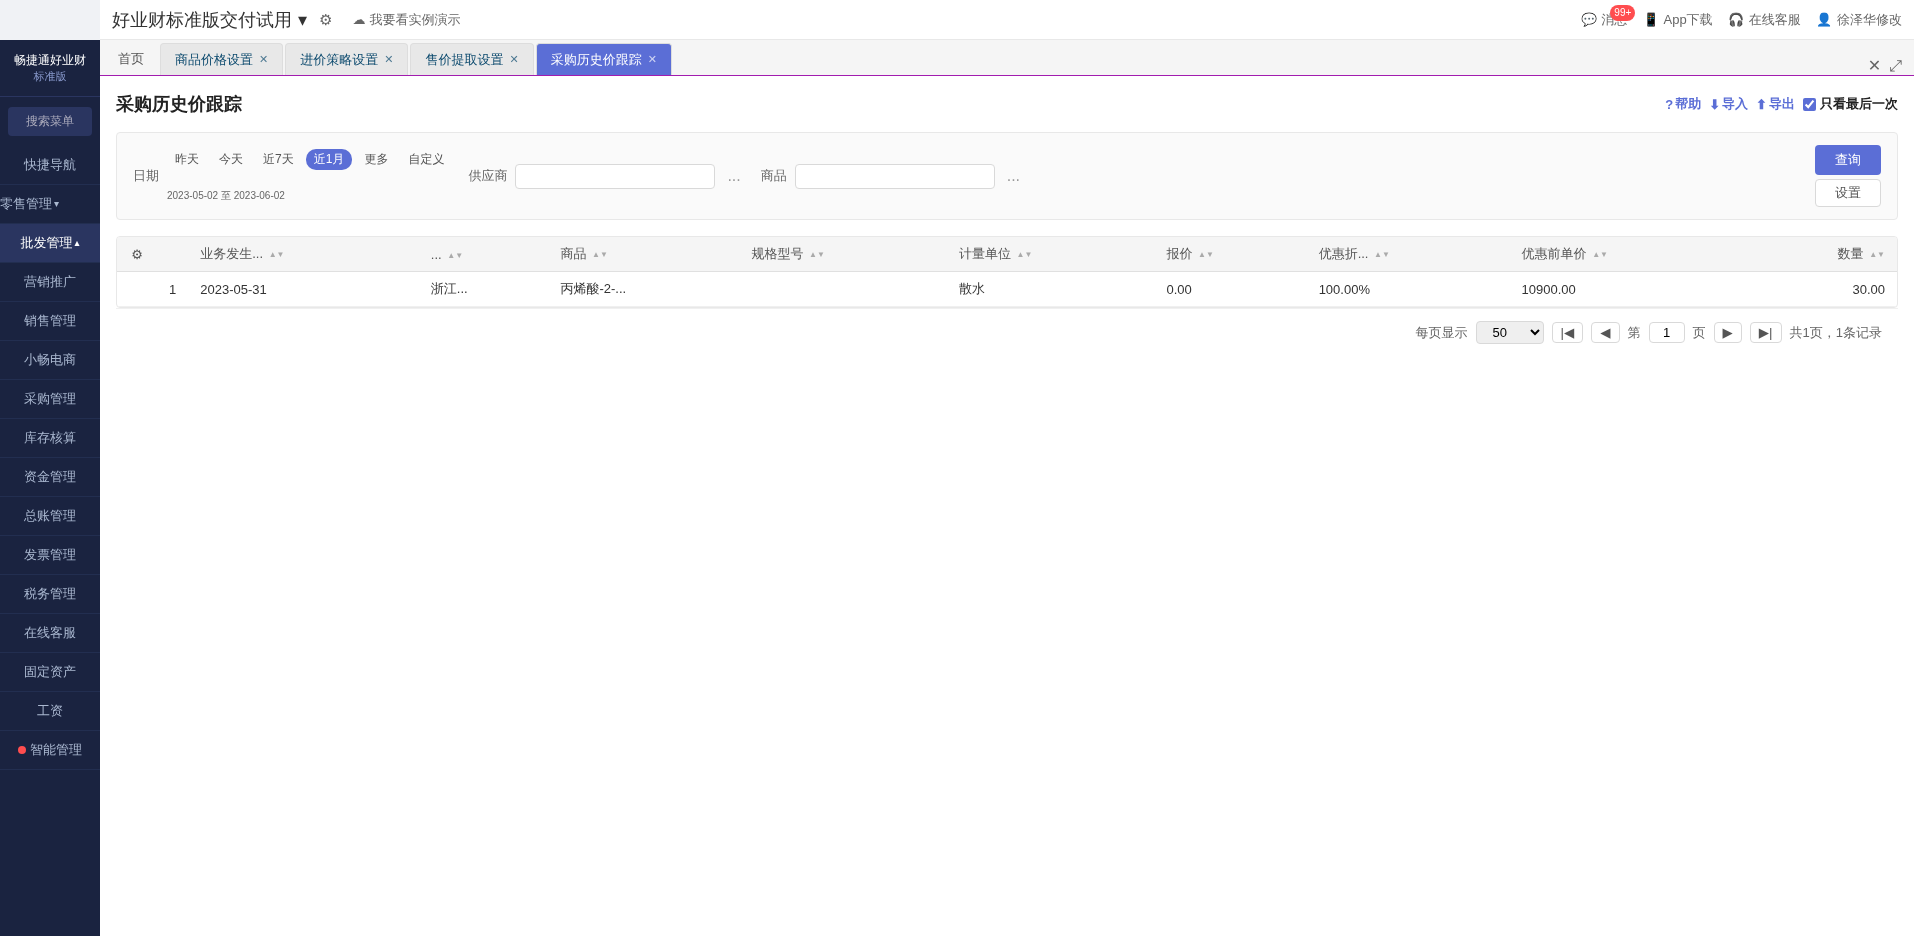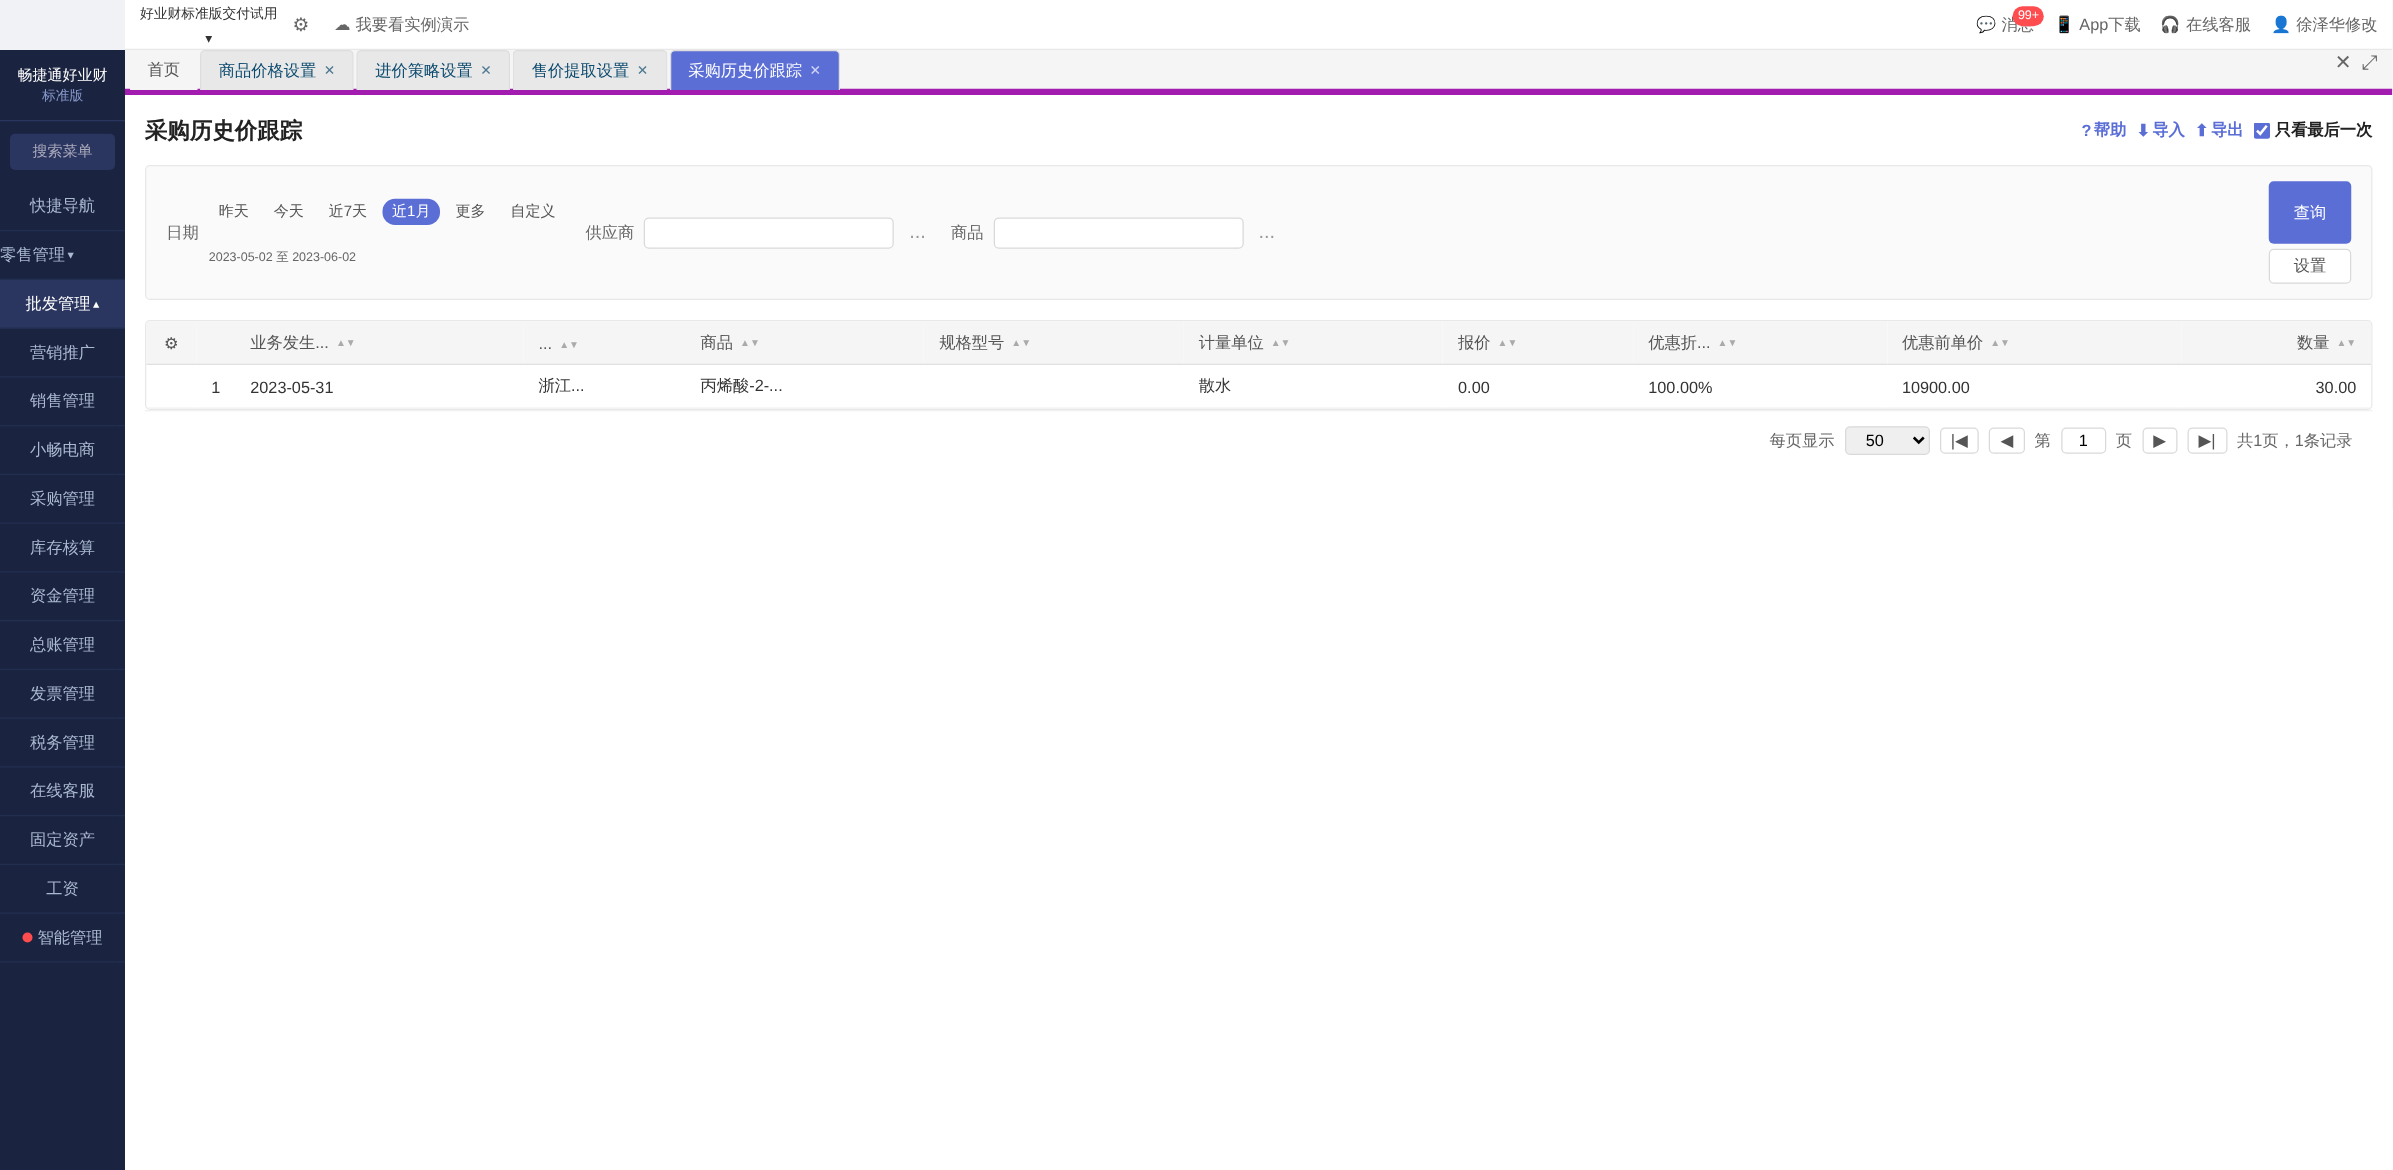--- a/index.html
+++ b/index.html
@@ -17,32 +17,32 @@
     .sidebar-nav-item.has-indicator { display: flex; align-items: center; justify-content: center; gap: 4px; }
     .sidebar-nav-item .dot { width: 8px; height: 8px; background: #ff4d4f; border-radius: 50%; display: inline-block; }
     .sidebar-gear { padding: 10px 0; text-align: center; color: #aab8d0; cursor: pointer; margin-top: auto; border-top: 1px solid #222e50; }
     .sidebar-expand-icon { font-size: 10px; }
 
     
     .main { flex: 1; display: flex; flex-direction: column; overflow: hidden; }
 
     
     .topbar { background: #fff; height: 40px; display: flex; align-items: center; padding: 0 12px; border-bottom: 1px solid #e8e8e8; gap: 12px; }
-    .topbar-version { display: flex; align-items: center; gap: 6px; font-size: 11px; color: #333; flex-direction: column; }
+    .topbar-version { display: flex; align-items: center; gap: 6px; font-size: 18px; color: #333; }
     .topbar-settings-icon { color: #666; cursor: pointer; font-size: 15px; }
     .topbar-demo { display: flex; align-items: center; gap: 4px; color: #666; font-size: 13px; margin-left: 8px; }
     .topbar-right { margin-left: auto; display: flex; align-items: center; gap: 16px; }
     .topbar-msg { position: relative; display: flex; align-items: center; gap: 4px; color: #666; cursor: pointer; font-size: 13px; }
     .topbar-badge { background: #ff4d4f; color: #fff; font-size: 10px; padding: 0 4px; border-radius: 8px; position: absolute; top: -6px; right: -8px; min-width: 18px; text-align: center; line-height: 16px; }
     .topbar-app { display: flex; align-items: center; gap: 4px; color: #666; cursor: pointer; font-size: 13px; }
     .topbar-support { display: flex; align-items: center; gap: 4px; color: #666; cursor: pointer; font-size: 13px; }
     .topbar-user { display: flex; align-items: center; gap: 4px; color: #666; cursor: pointer; font-size: 13px; }
 
     
-    .tabs-bar { background: #f5f5f5; height: 36px; display: flex; align-items: flex-start; border-bottom: 5px solid #a21caf; padding: 0 4px; gap: 2px; position: relative; }
+    .tabs-bar { background: #f5f5f5; height: 36px; display: flex; align-items: flex-end; border-bottom: 1px solid #a21caf; padding: 0 4px; gap: 2px; position: relative; }
     .tab { display: flex; align-items: center; gap: 4px; padding: 0 14px; height: 32px; font-size: 13px; cursor: pointer; border-radius: 4px 4px 0 0; color: #0c4a6e; background: #e8e8e8; border: 1px solid #ddd; border-bottom: none; }
     .tab.home { background: #f5f5f5; border: none; color: #555; }
     .tab.active { background: #5b6ed6; color: #fff; }
     .tab .tab-close { font-size: 11px; cursor: pointer; margin-left: 2px; opacity: 0.7; }
     .tab.active .tab-close { color: #fff; }
     .tabs-right { margin-left: auto; display: flex; align-items: center; gap: 8px; padding-right: 8px; }
     .tabs-control-btn { background: none; border: none; cursor: pointer; font-size: 16px; color: #666; display: flex; align-items: center; }
 
     
     .content { flex: 1; background: #fff; overflow: auto; padding: 16px; }
@@ -56,21 +56,21 @@
     .filter-bar { background: #fafafa; border: 1px solid #e8e8e8; border-radius: 4px; padding: 12px 16px; margin-bottom: 16px; display: flex; align-items: center; gap: 16px; flex-wrap: wrap; }
     .filter-group { display: flex; align-items: center; gap: 8px; }
     .filter-label { color: #666; font-size: 13px; white-space: nowrap; }
     .date-options { display: flex; align-items: center; gap: 4px; flex-wrap: wrap; }
     .date-option { padding: 2px 8px; font-size: 12px; cursor: pointer; border-radius: 10px; color: #555; }
     .date-option.active { background: #5b6ed6; color: #fff; border-radius: 10px; }
     .date-range { color: #666; font-size: 10px; margin-top: 19px; }
     .filter-input { border: 1px solid #d9d9d9; border-radius: 4px; padding: 4px 8px; font-size: 13px; width: 200px; outline: none; }
     .filter-dots { color: #999; cursor: pointer; font-size: 16px; padding: 0 4px; }
     .filter-actions { margin-left: auto; display: flex; flex-direction: column; gap: 4px; }
-    .btn-query { background: #5b6ed6; color: #fff; border: none; border-radius: 4px; padding: 16px 20px; cursor: pointer; font-size: 13px; }
+    .btn-query { background: #5b6ed6; color: #fff; border: none; border-radius: 4px; padding: 6px 20px; cursor: pointer; font-size: 13px; }
     .btn-settings { background: #fff; color: #555; border: 1px solid #d9d9d9; border-radius: 4px; padding: 4px 16px; cursor: pointer; font-size: 13px; }
 
     
     .table-container { border: 1px solid #e8e8e8; border-radius: 4px; overflow: auto; }
     table { width: 100%; border-collapse: collapse; font-size: 13px; }
     thead tr { background: #f5f5f5; }
     thead th { padding: 8px 12px; text-align: left; color: #555; font-weight: 500; border-bottom: 1px solid #e0e0e0; white-space: nowrap; }
     thead th .sort-icons { display: inline-flex; flex-direction: column; font-size: 8px; color: #aaa; margin-left: 2px; vertical-align: middle; }
     tbody tr { border-bottom: 1px solid #f0f0f0; }
     tbody td { padding: 8px 12px; color: #333; }

